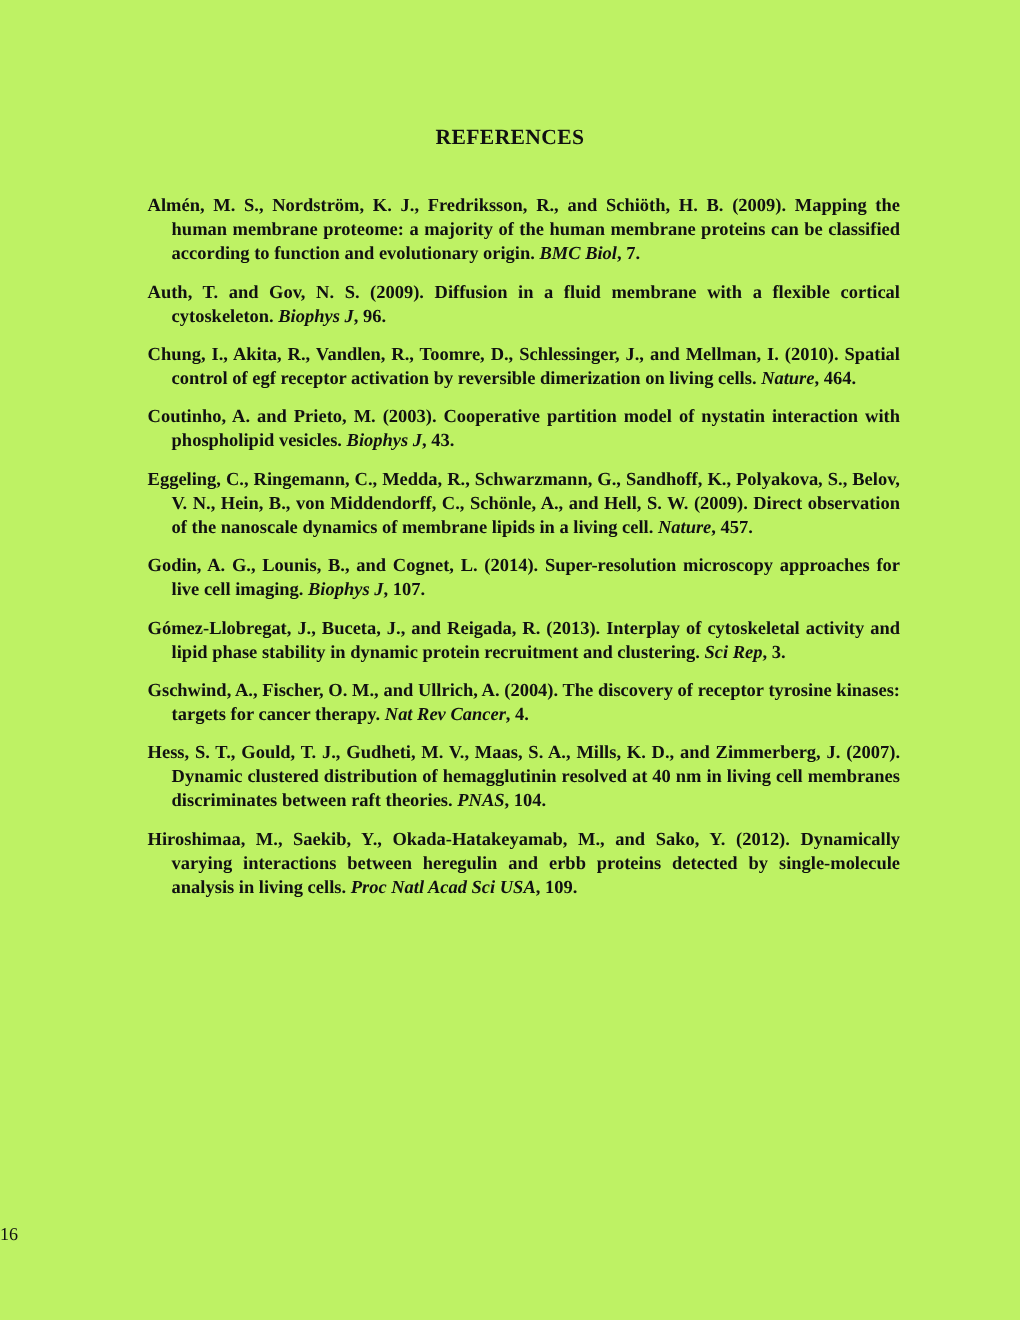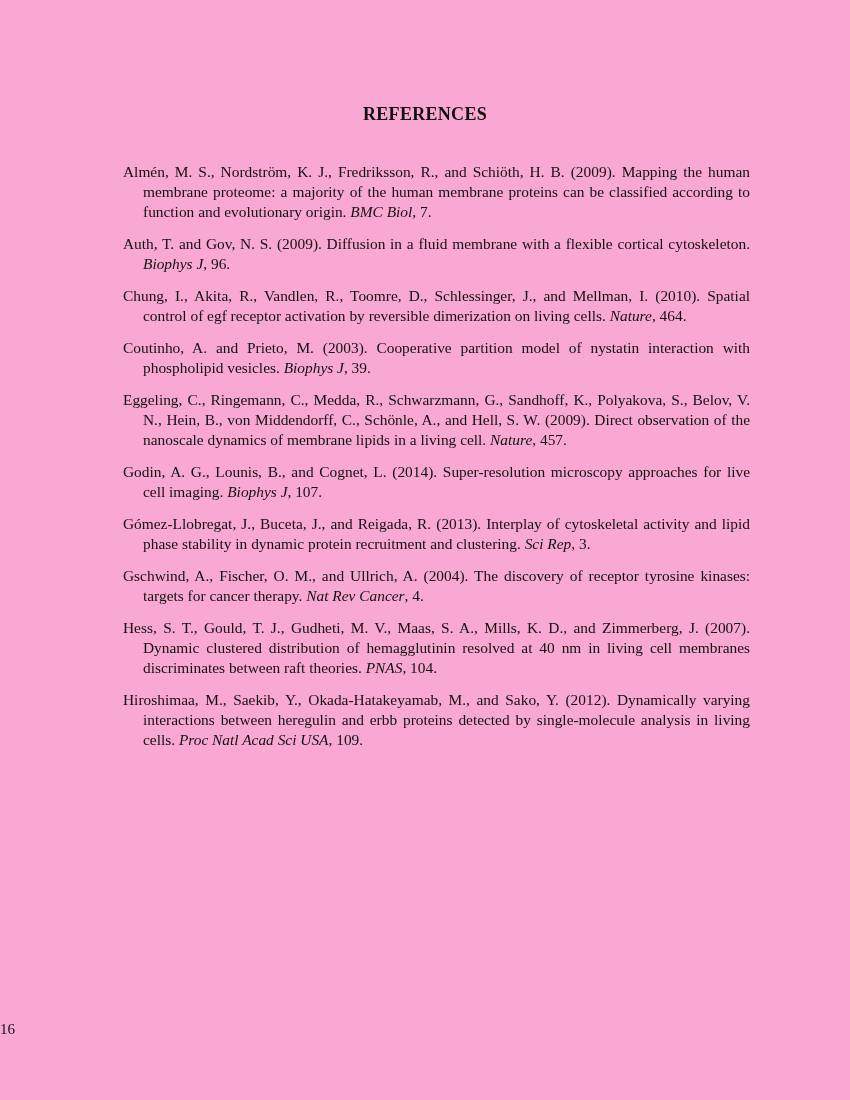--- a/index.html
+++ b/index.html
@@ -4,21 +4,21 @@
 <style>
   html, body {
     margin: 0;
     padding: 0;
     background: #ffffff;
   }
   .page {
     position: relative;
     width: 850px;
     height: 1100px;
-    background: #f9a8d4;
+    background: #bef264;
     color: #111111;
     font-family: "Liberation Serif", "DejaVu Serif", serif;
     overflow: hidden;
   }
   .heading {
     position: absolute;
     top: 103px;
     left: 0;
     right: 0;
     margin: 0;
@@ -34,20 +34,21 @@
     left: 123px;
     width: 627px;
   }
   .ref {
     margin: 0 0 12px 0;
     font-size: 15.4px;
     line-height: 20px;
     text-align: justify;
     padding-left: 20px;   
     text-indent: -20px;
+    font-weight: bold;
   }
   .ref em {
     font-style: italic;
   }
   .pagenum {
     position: absolute;
     top: 1020px;
     left: 0;
     right: 0;
     text-align: left;
@@ -58,21 +59,21 @@
 </head>
 <body>
 
 <div class="page">
   <h1 class="heading">REFERENCES</h1>
 
   <main class="refs" id="refs">
       <p class="ref"><span>Almén, M. S., Nordström, K. J., Fredriksson, R., and Schiöth, H. B. (2009). Mapping the human membrane proteome: a majority of the human membrane proteins can be classified according to function and evolutionary origin. </span><em>BMC Biol</em><span>, 7.</span></p>
       <p class="ref"><span>Auth, T. and Gov, N. S. (2009). Diffusion in a fluid membrane with a flexible cortical cytoskeleton. </span><em>Biophys J</em><span>, 96.</span></p>
       <p class="ref"><span>Chung, I., Akita, R., Vandlen, R., Toomre, D., Schlessinger, J., and Mellman, I. (2010). Spatial control of egf receptor activation by reversible dimerization on living cells. </span><em>Nature</em><span>, 464.</span></p>
-      <p class="ref"><span>Coutinho, A. and Prieto, M. (2003). Cooperative partition model of nystatin interaction with phospholipid vesicles. </span><em>Biophys J</em><span>, 39.</span></p>
+      <p class="ref"><span>Coutinho, A. and Prieto, M. (2003). Cooperative partition model of nystatin interaction with phospholipid vesicles. </span><em>Biophys J</em><span>, 43.</span></p>
       <p class="ref"><span>Eggeling, C., Ringemann, C., Medda, R., Schwarzmann, G., Sandhoff, K., Polyakova, S., Belov, V. N., Hein, B., von Middendorff, C., Schönle, A., and Hell, S. W. (2009). Direct observation of the nanoscale dynamics of membrane lipids in a living cell. </span><em>Nature</em><span>, 457.</span></p>
       <p class="ref"><span>Godin, A. G., Lounis, B., and Cognet, L. (2014). Super-resolution microscopy approaches for live cell imaging. </span><em>Biophys J</em><span>, 107.</span></p>
       <p class="ref"><span>Gómez-Llobregat, J., Buceta, J., and Reigada, R. (2013). Interplay of cytoskeletal activity and lipid phase stability in dynamic protein recruitment and clustering. </span><em>Sci Rep</em><span>, 3.</span></p>
       <p class="ref"><span>Gschwind, A., Fischer, O. M., and Ullrich, A. (2004). The discovery of receptor tyrosine kinases: targets for cancer therapy. </span><em>Nat Rev Cancer</em><span>, 4.</span></p>
       <p class="ref"><span>Hess, S. T., Gould, T. J., Gudheti, M. V., Maas, S. A., Mills, K. D., and Zimmerberg, J. (2007). Dynamic clustered distribution of hemagglutinin resolved at 40 nm in living cell membranes discriminates between raft theories. </span><em>PNAS</em><span>, 104.</span></p>
       <p class="ref"><span>Hiroshimaa, M., Saekib, Y., Okada-Hatakeyamab, M., and Sako, Y. (2012). Dynamically varying interactions between heregulin and erbb proteins detected by single-molecule analysis in living cells. </span><em>Proc Natl Acad Sci USA</em><span>, 109.</span></p>
     </main>
 
   <div class="pagenum">16</div>
 </div>

